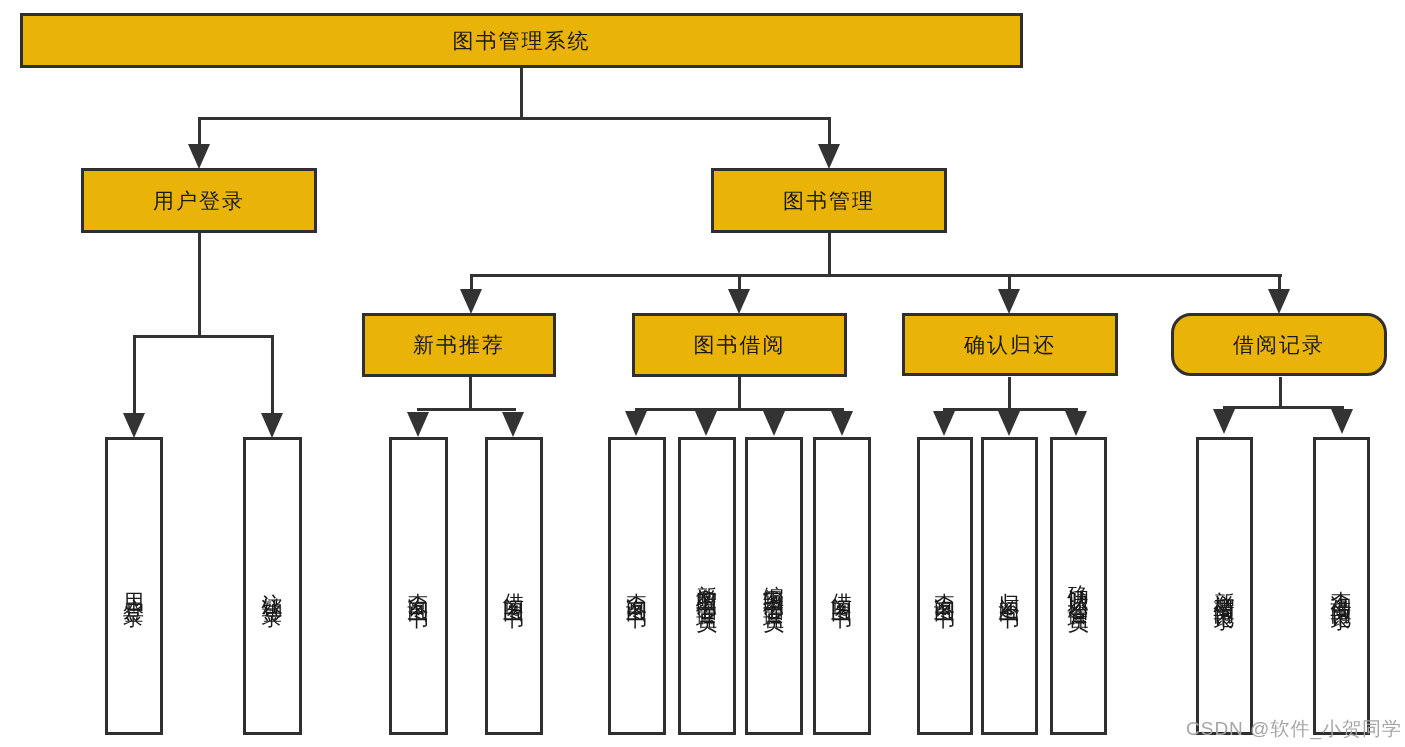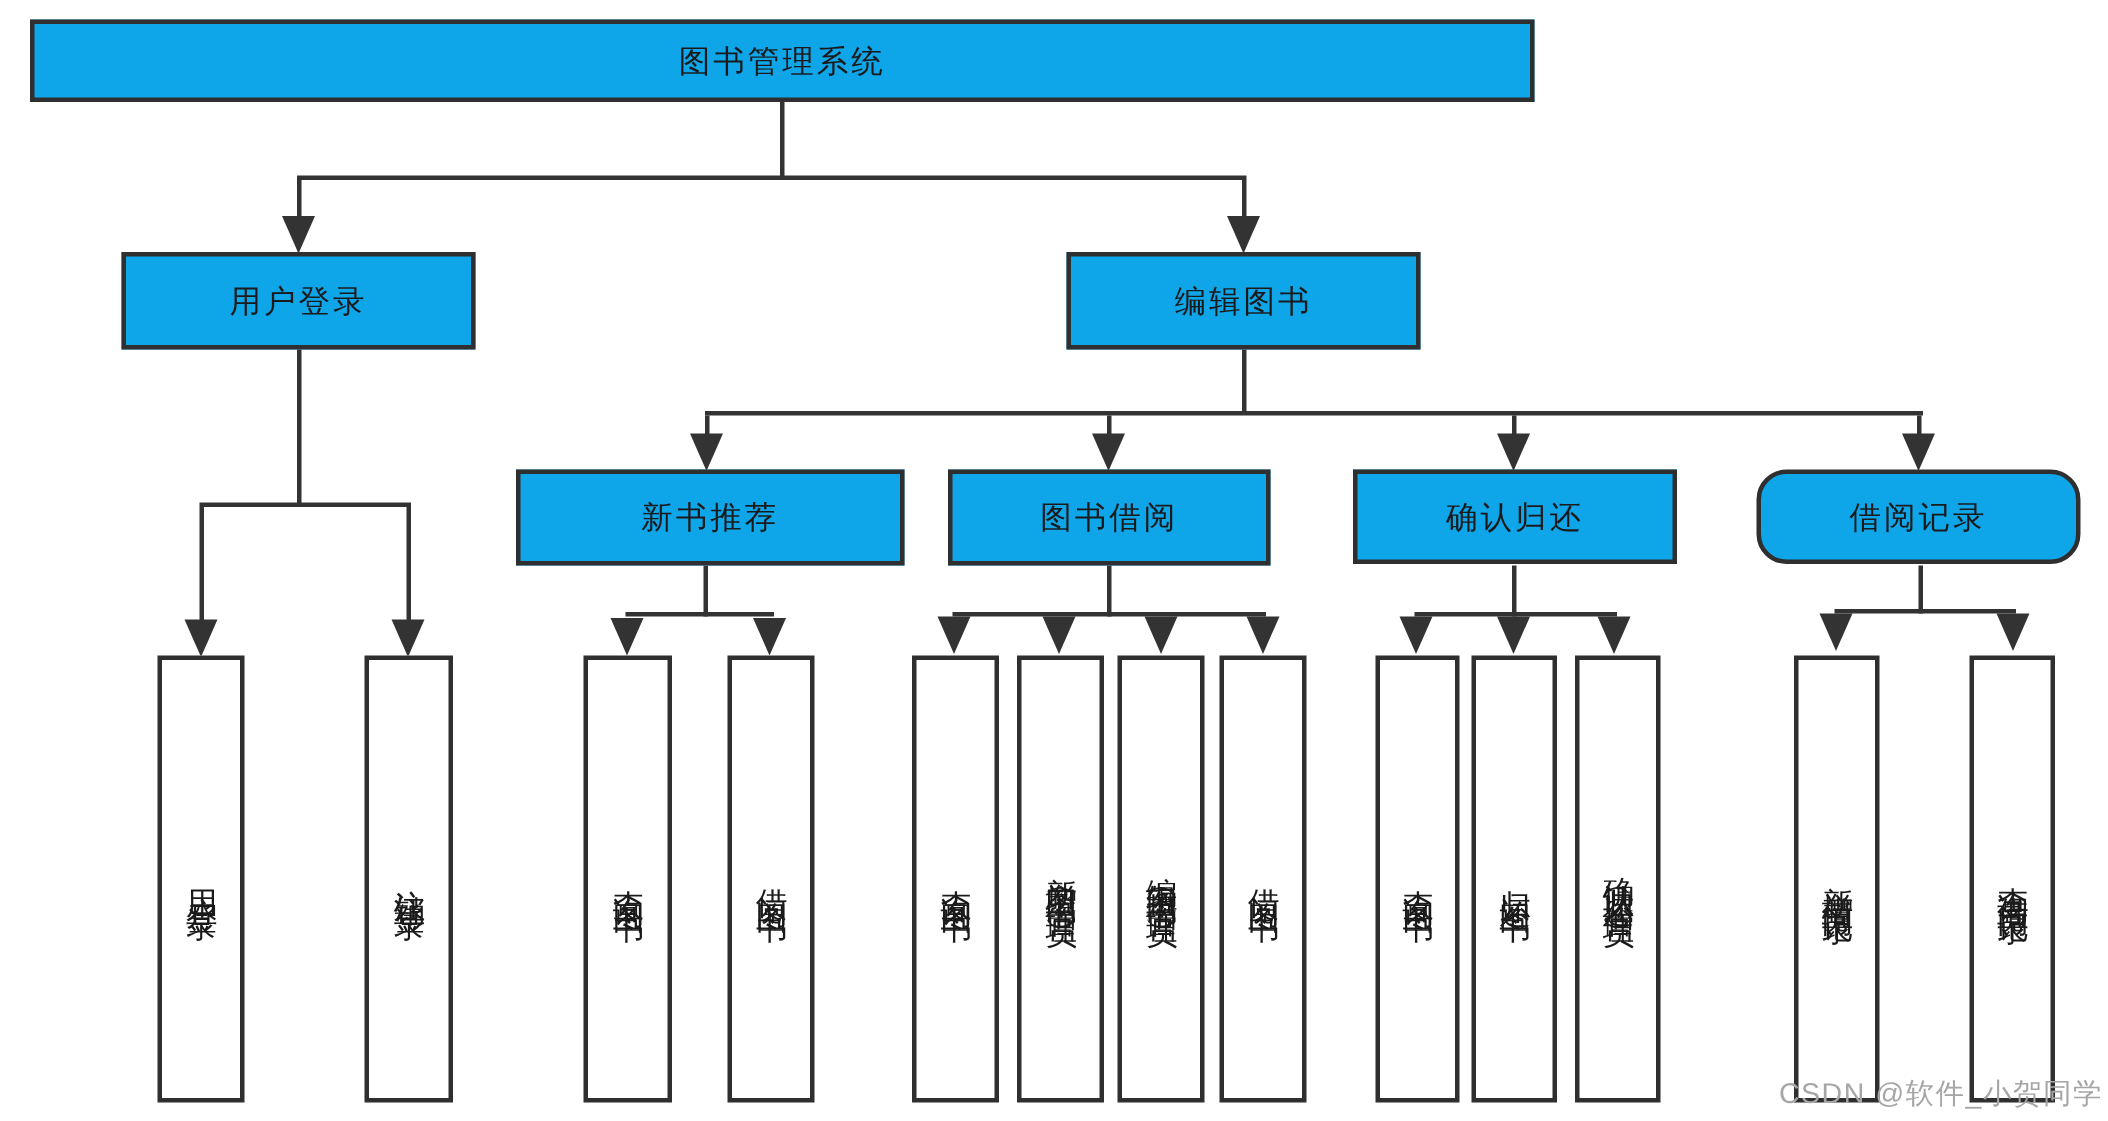--- a/index.html
+++ b/index.html
@@ -2,36 +2,36 @@
 <html><head>
 <meta charset="utf-8">
 <style>
   html,body{margin:0;padding:0;background:#ffffff;}
   .stage{
     position:relative;width:1405px;height:747px;background:#ffffff;overflow:hidden;
     font-family:"Liberation Sans","DejaVu Sans",sans-serif;color:#1a1a1a;
   }
   
   .box{
-    position:absolute;box-sizing:border-box;border:3px solid #2f2f2f;background:#0ea5e9;
+    position:absolute;box-sizing:border-box;border:3px solid #2f2f2f;background:#eab308;
     display:flex;align-items:center;justify-content:center;
     font-size:21px;letter-spacing:2px;white-space:nowrap;
   }
   .tall{
     position:absolute;box-sizing:border-box;border:3px solid #2f2f2f;background:#fff;
     top:437px;height:298px;
     writing-mode:vertical-rl;text-orientation:mixed;
     display:flex;align-items:center;justify-content:center;
     font-size:21px;letter-spacing:5px;line-height:1;white-space:nowrap;
   }
   
   .b-root{left:20px;top:13px;width:1003px;height:55px;}
   .b-user-login{left:81px;top:168px;width:236px;height:65px;}
   .b-book-mgmt{left:711px;top:168px;width:236px;height:65px;}
-  .b-new-book-rec{left:344px;top:313px;width:259px;height:64px;}
+  .b-new-book-rec{left:362px;top:313px;width:194px;height:64px;}
   .b-book-borrow{left:632px;top:313px;width:215px;height:64px;}
   .b-current-borrow{left:902px;top:313px;width:216px;height:63px;}
   .b-borrow-record{left:1171px;top:313px;width:216px;height:63px;border-radius:20px;}
   .t1{left:105px;width:58px;}
   .t2{left:243px;width:59px;}
   .t3{left:389px;width:59px;}
   .t4{left:485px;width:58px;}
   .t5{left:608px;width:58px;}
   .t6{left:678px;width:58px;letter-spacing:4px;}
   .t7{left:745px;width:58px;letter-spacing:4px;}
@@ -103,21 +103,21 @@
   <div class="arrow" style="left:1065px;top:411px;"></div>
 
   <div class="ln" style="left:1278.5px;top:377px;width:3px;height:32px;"></div>
   <div class="ln" style="left:1222.5px;top:406px;width:121px;height:3px;"></div>
   <div class="arrow" style="left:1213px;top:409px;"></div>
   <div class="arrow" style="left:1331px;top:409px;"></div>
 
   <div class="box b-root">图书管理系统</div>
 
   <div class="box b-user-login">用户登录</div>
-  <div class="box b-book-mgmt">编辑图书</div>
+  <div class="box b-book-mgmt">图书管理</div>
 
   <div class="box b-new-book-rec">新书推荐</div>
   <div class="box b-book-borrow">图书借阅</div>
   <div class="box b-current-borrow">确认归还</div>
   <div class="box b-borrow-record">借阅记录</div>
 
   <div class="tall t1">用户登录</div>
   <div class="tall t2">注销登录</div>
   <div class="tall t3">查询图书</div>
   <div class="tall t4">借阅图书</div>

